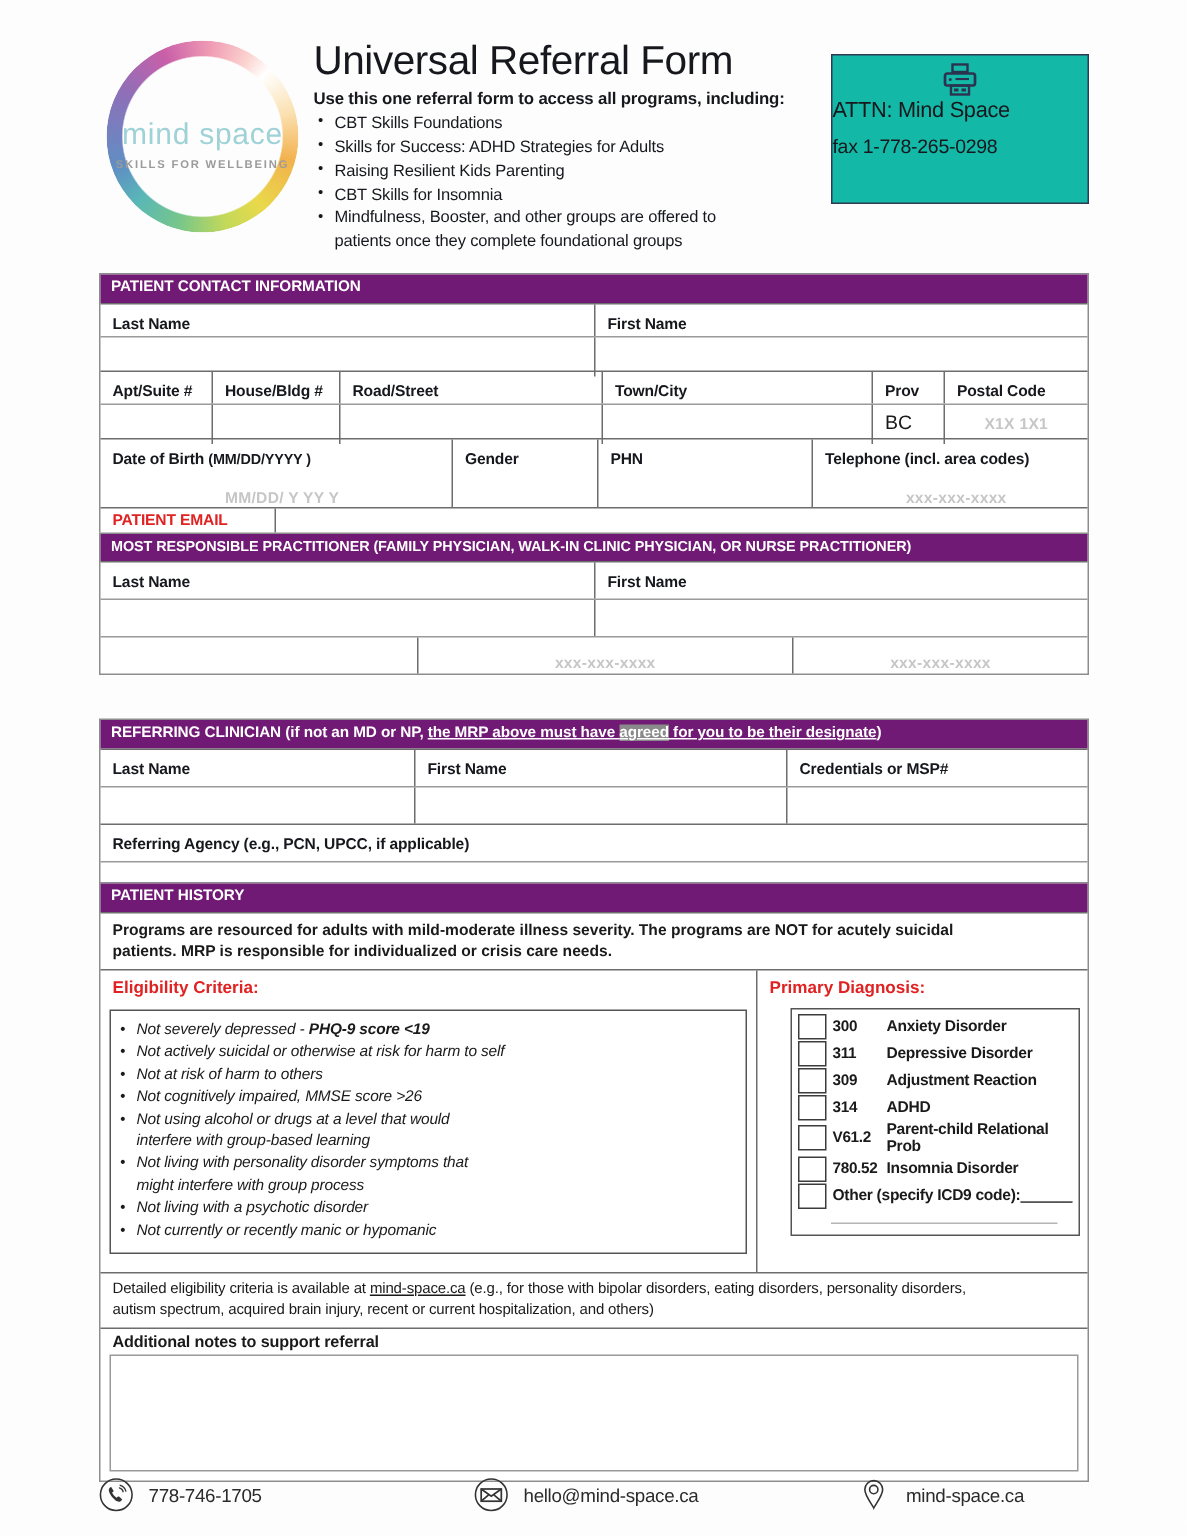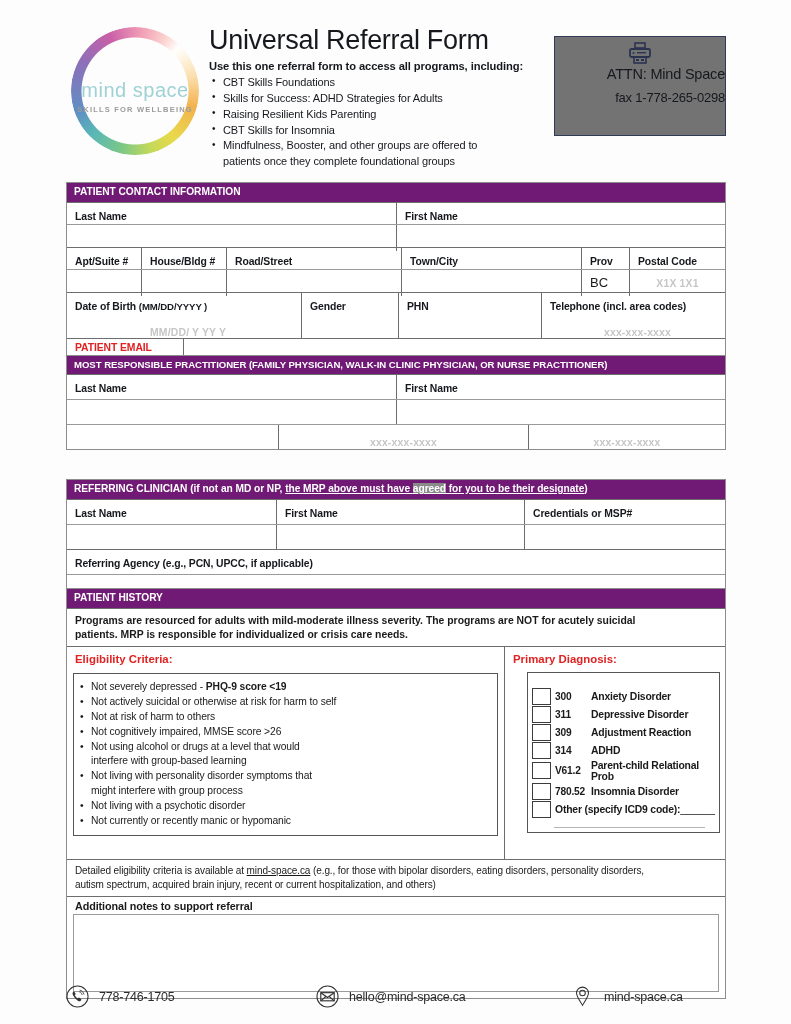--- a/index.html
+++ b/index.html
@@ -35,22 +35,22 @@
   .form-title { font-size: 27px; font-weight: 400; letter-spacing: -0.3px; color:#16181d; line-height:1.1; }
   .intro-line { font-size: 11.2px; font-weight: 700; color:#16181d; margin-top:4px; letter-spacing:-0.1px; }
   .prog-list { list-style:none; margin:3px 0 0 0; padding:0; }
   .prog-list li { font-size: 11px; color:#16181d; line-height: 1.45; padding-left: 14px; position:relative; letter-spacing:-0.1px; }
   .prog-list li:before { content:"\2022"; position:absolute; left:3px; top:-0.5px; font-size: 10px; }
   .prog-list li.cont { padding-left:14px; }
   .prog-list li.cont:before { content:""; }
 
   .fax-box {
     position:absolute; right:0; top:14px; width:172px; height:100px;
-    border: 1.6px solid #2f3a56; background:#737373;
-    text-align:right; padding-top: 5px;
+    border: 1.6px solid #2f3a56; background:#14b8a6;
+    text-align:left; padding-top: 5px;
   }
   .fax-icon { width:24px; height:22px; margin:0 auto; display:block; }
   .fax-attn { font-size: 14.5px; color:#16181d; margin-top:2px; letter-spacing:-0.2px;}
   .fax-num { font-size: 13px; color:#16181d; margin-top: 8px; letter-spacing:-0.2px;}
 
   
   .block { position:absolute; left:66px; width:660px; border:1.4px solid #8d8d8d; background:#fff; }
   .bar {
     background:#701a75; color:#ffffff; font-weight:700; font-size:10.2px;
     padding: 3px 6px 3px 7px; letter-spacing:-0.05px; line-height:1.25;
@@ -78,35 +78,35 @@
 
   
   #hist { top: 588px; }
   .hist-note { font-size:10.4px; font-weight:700; line-height:1.35; padding:5px 8px 4px 8px; border-top:1.2px solid #6d6d6d; }
   .red { color:#e02222; }
   .redhdr { font-size:11.4px; font-weight:700; color:#e02222; }
   .two-col { display:flex; border-top:1.2px solid #6d6d6d; }
   .col-l { width:444px; border-right:1.2px solid #6d6d6d; }
   .col-r { flex:1; }
   .colhdr { padding:2px 8px 2px 8px; }
-  .elig-inner { margin:4px 6px 23px 6px; border:1.3px solid #555; display:flex; min-height:152px; }
+  .elig-inner { margin:4px 6px 12px 6px; border:1.3px solid #555; display:flex; min-height:152px;font-style:italic; }
   .elig-bullets { width:300px; padding:6px 4px 6px 4px; }
   .elig-bullets li { font-size:10.3px; line-height:1.45; list-style:none; position:relative; padding-left:13px; letter-spacing:-0.1px;}
   .elig-bullets li:before { content:"\2022"; position:absolute; left:2px; }
   .elig-bullets li.cont:before { content:""; }
   .elig-bullets ul { margin:0; padding:0; }
   .confirm { flex:1; border-left:1.3px solid #555; text-align:center; padding:5px 4px; }
   .confirm-txt { color:#e02222; font-size:10.4px; font-weight:700; line-height:1.35; }
   .cbx { width:26px; height:22px; border:1.5px solid #3c3c3c; margin: 6px auto 0; background:#fff; }
   .scr-req { font-size:10px; margin-top:7px; font-weight:700; letter-spacing:-0.1px;}
   .phq { color:#e02222; font-size:11px; font-weight:700; margin-top:9px; }
   .phq-box { width:52px; height:21px; border:1.3px solid #3c3c3c; margin:7px auto 0; background:#fff; }
   .scr-must { font-size:10px; margin-top:8px; font-weight:700; letter-spacing:-0.1px;}
 
-  .dx-inner { margin:3px 5px 5px 22px; border:1.3px solid #555; padding:15px 4px 4px 4px; min-height:152px; }
+  .dx-inner { margin:3px 5px 5px 22px; border:1.3px solid #555; padding:3px 4px 4px 4px; min-height:152px; }
   .dx-row { display:flex; align-items:center; margin-bottom:1px; }
   .dx-cb { width:19px; height:17px; border:1.4px solid #3c3c3c; background:#fff; flex:none; }
   .dx-code { font-size:10.2px; font-weight:700; width:40px; padding-left:4px; flex:none; letter-spacing:-0.2px;}
   .dx-name { font-size:10.4px; font-weight:700; letter-spacing:-0.2px; }
   .dx-other { font-size:10.4px; font-weight:700; padding-left:4px; letter-spacing:-0.2px; white-space:nowrap;}
   .dx-other .uline { text-decoration:underline; color:#555; letter-spacing:0; }
   .dx-line { height:1px; background:#b5b5b5; margin:9px 10px 0 22px; }
 
   .detail-note { font-size:10px; line-height:1.4; padding:4px 8px 4px 8px; border-top:1.2px solid #6d6d6d; letter-spacing:-0.1px;}
   .detail-note .u2 { text-decoration:underline; }

